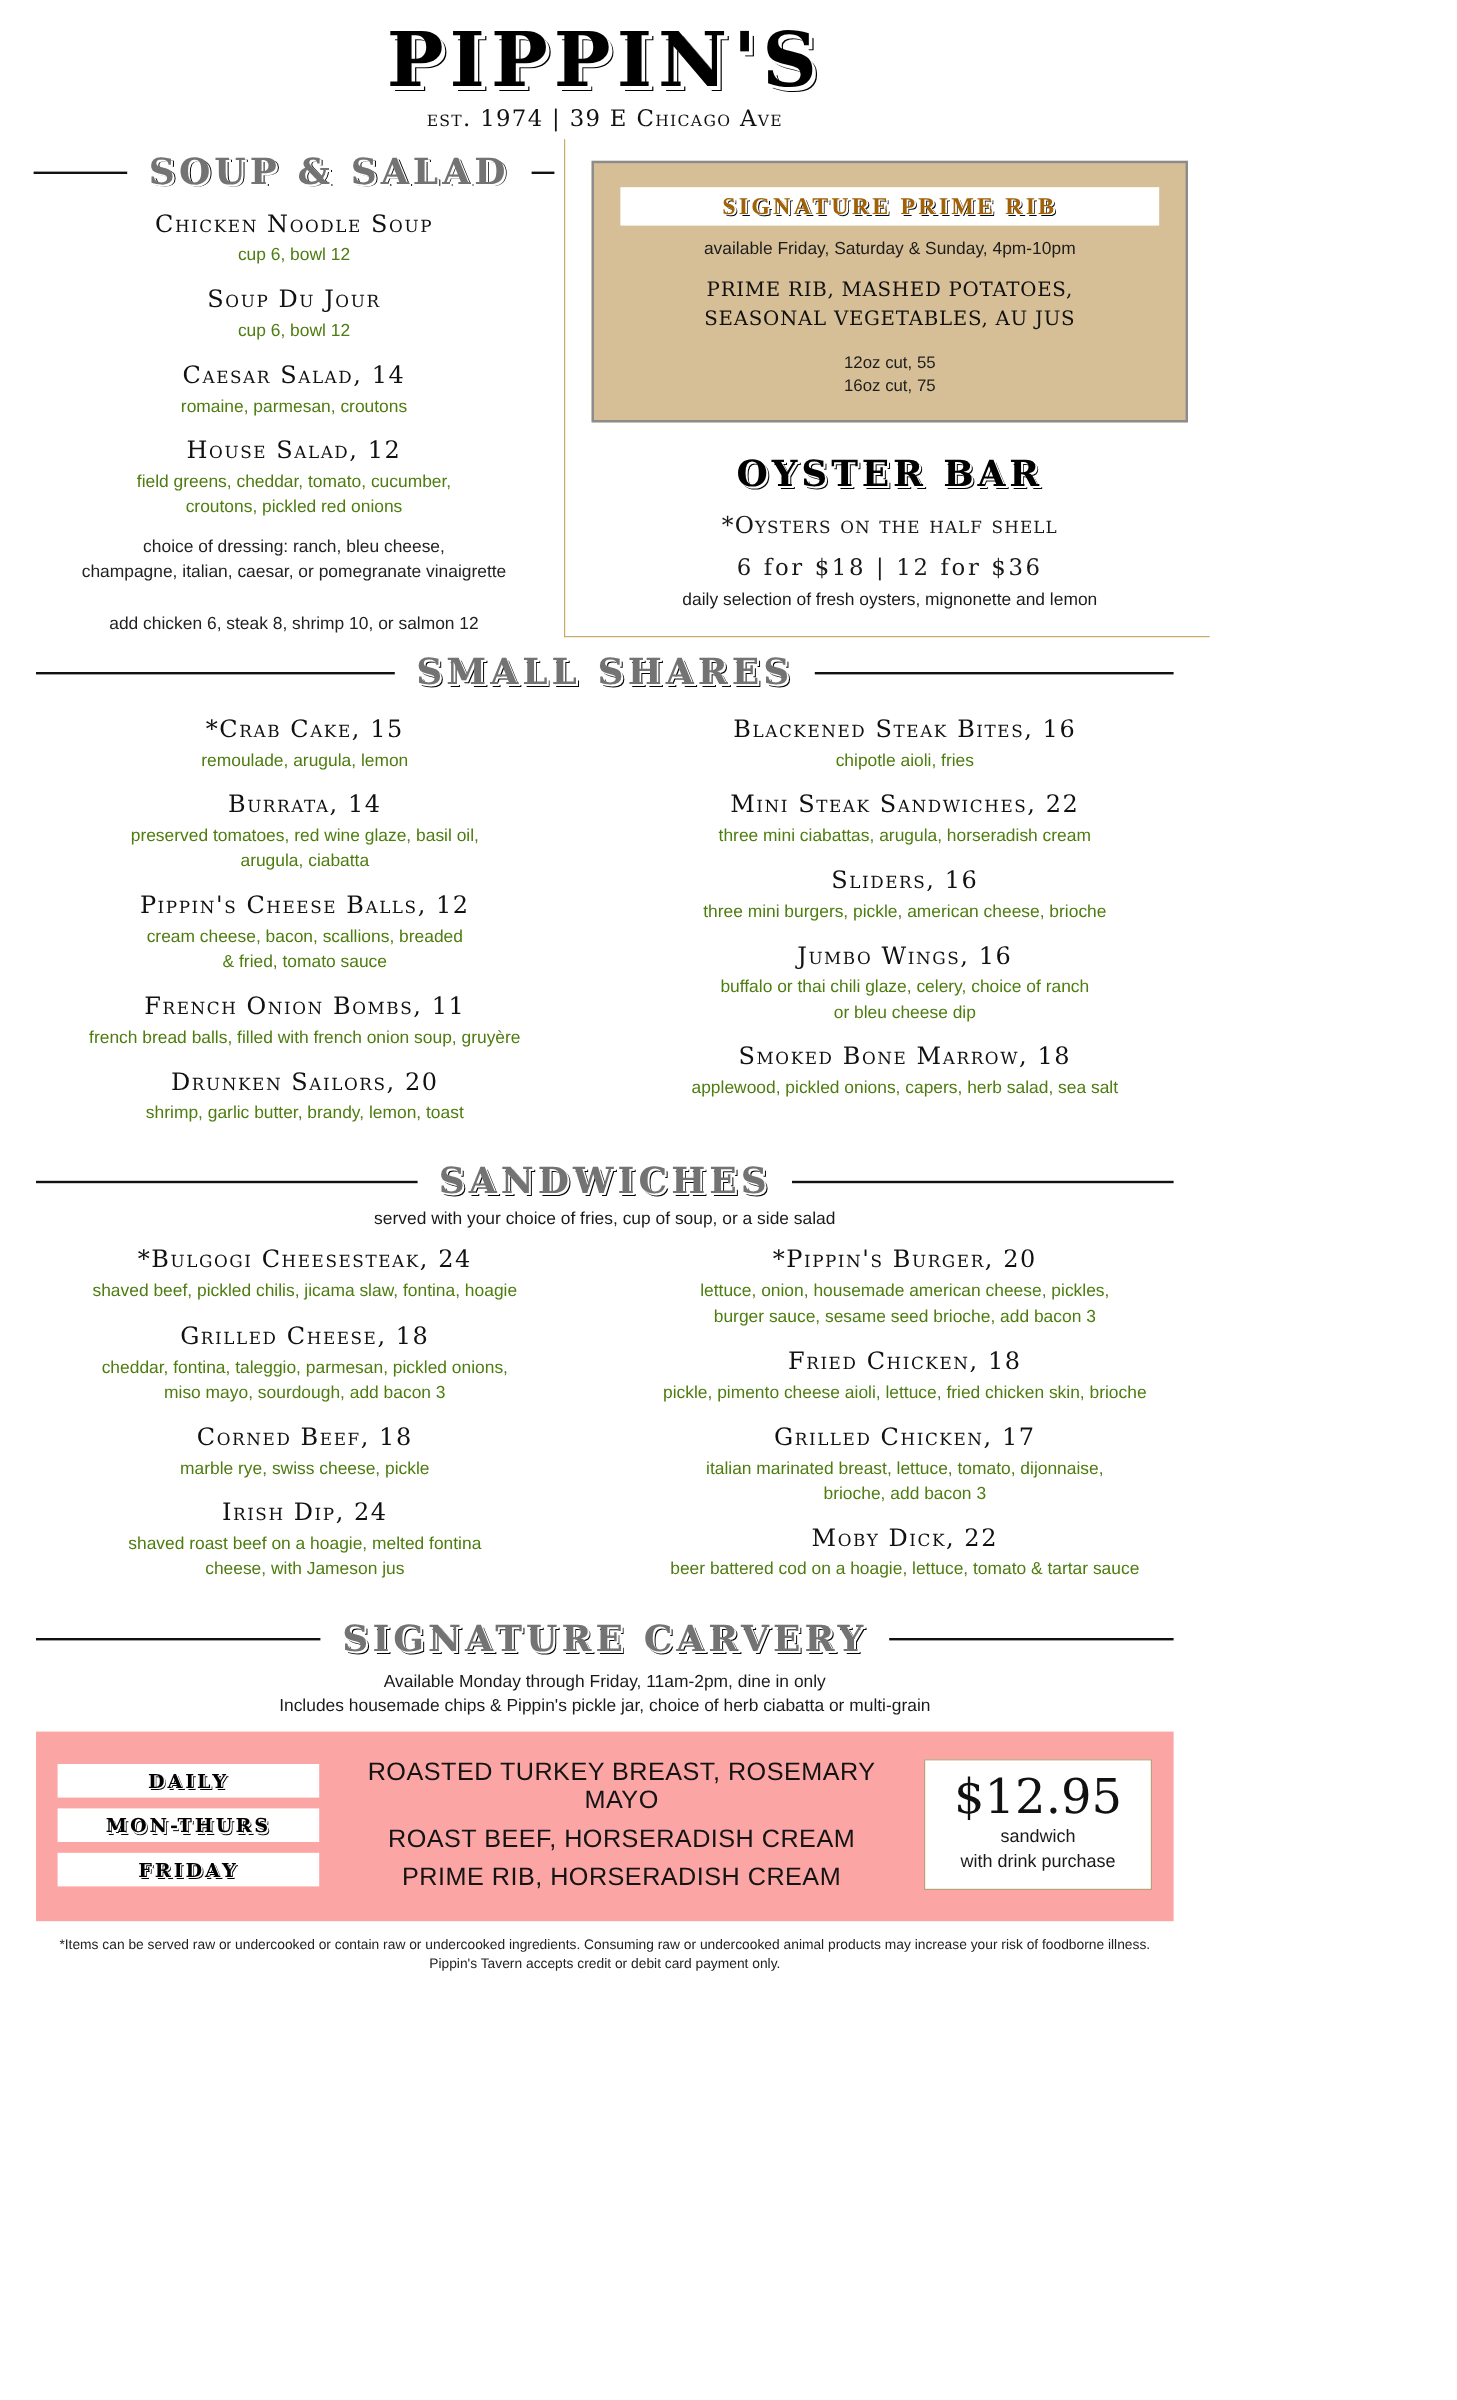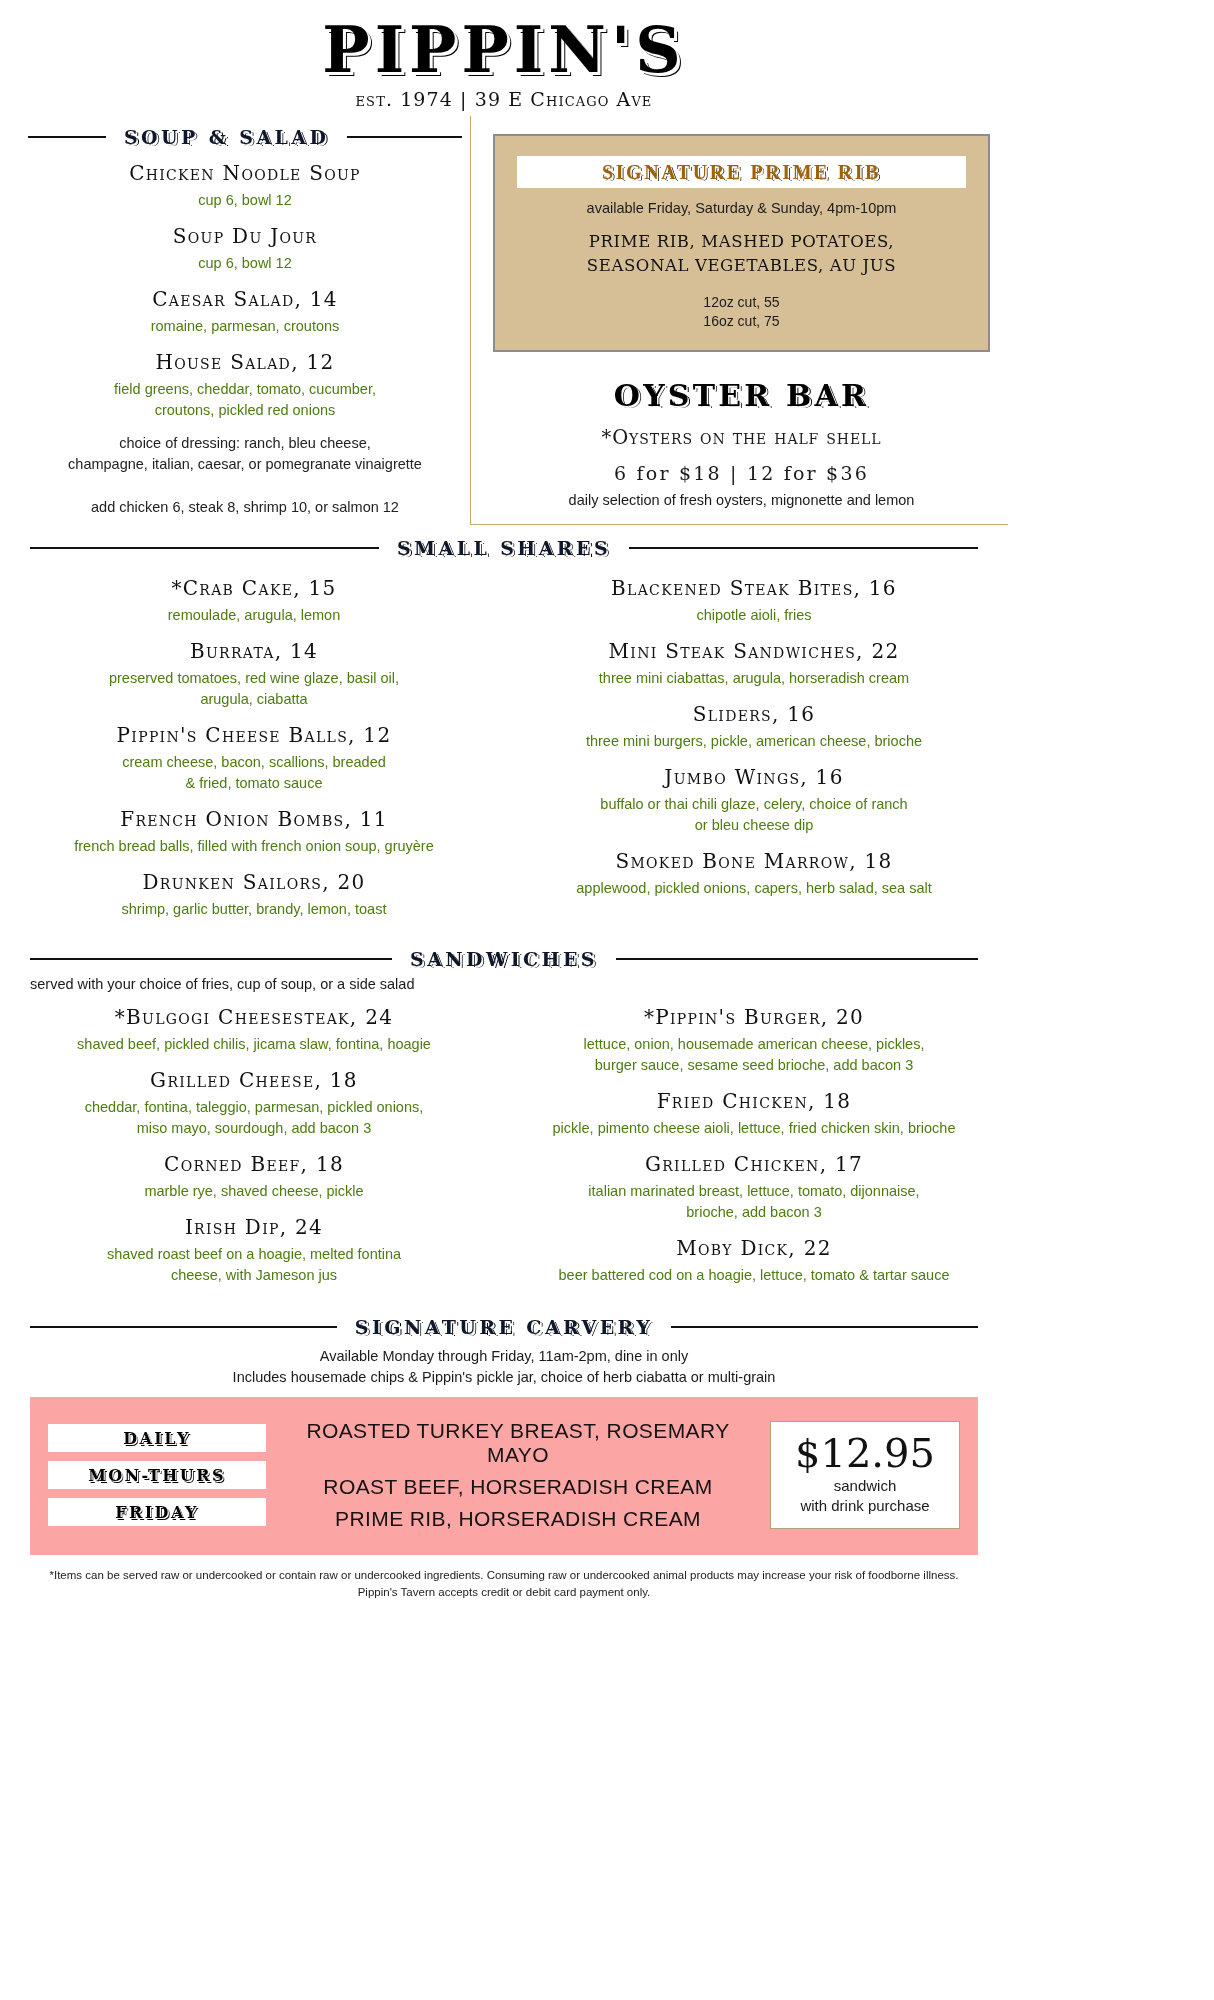--- a/index.html
+++ b/index.html
@@ -46,24 +46,24 @@
   }
   .sec-head .rule {
     flex: 1 1 auto;
     height: 2px;
     background: #111;
   }
   .sec-head .rule.short { flex: 0 0 78px; }
   .sec-title {
     font-family: "DejaVu Serif", serif;
     font-weight: 700;
-    font-size: 19px;
+    font-size: 30px;
     letter-spacing: 3.4px;
     white-space: nowrap;
-    color: #0f172a;
+    color: #737373;
     text-shadow: 1.6px 1.6px 0 #ffffff, 2.4px 2.4px 0 #000000;
   }
 
   
   .item { text-align: center; margin-top: 13px; }
   .item-name {
     font-family: "DejaVu Serif", serif;
     font-size: 20px;
     letter-spacing: 1.3px;
     font-variant: small-caps;
@@ -143,21 +143,21 @@
   }
   .oyster-desc { font-size: 14.5px; margin-top: 8px; }
 
   
   .cols { display: flex; }
   .col { width: 50%; padding: 0 26px; }
   .col.left { padding-left: 30px; }
   .col.right { padding-right: 30px; }
 
   .sec-block { margin-top: 12px; }
-  .served-note { font-size: 14.5px; margin-top: 6px; }
+  .served-note { text-align: center; font-size: 14.5px; margin-top: 6px; }
 
   
   .carvery-note {
     text-align: center;
     font-size: 14.5px;
     line-height: 1.42;
     margin-top: 8px;
     margin-bottom: 10px;
   }
   .carvery-band {
@@ -343,21 +343,21 @@
       <div class="item">
         <div class="item-name">*Bulgogi Cheesesteak, 24</div>
         <div class="item-desc ml">shaved beef, pickled chilis, jicama slaw, fontina, hoagie</div>
       </div>
       <div class="item">
         <div class="item-name">Grilled Cheese, 18</div>
         <div class="item-desc ml">cheddar, fontina, taleggio, parmesan, pickled onions,<br>miso mayo, sourdough, add bacon 3</div>
       </div>
       <div class="item">
         <div class="item-name">Corned Beef, 18</div>
-        <div class="item-desc ml">marble rye, shaved cheese, pickle</div>
+        <div class="item-desc ml">marble rye, swiss cheese, pickle</div>
       </div>
       <div class="item">
         <div class="item-name">Irish Dip, 24</div>
         <div class="item-desc ml">shaved roast beef on a hoagie, melted fontina<br>cheese, with Jameson jus</div>
       </div>
     </div>
     <div class="col right">
       <div class="item">
         <div class="item-name">*Pippin's Burger, 20</div>
         <div class="item-desc ml">lettuce, onion, housemade american cheese, pickles,<br>burger sauce, sesame seed brioche,  add bacon 3</div>

